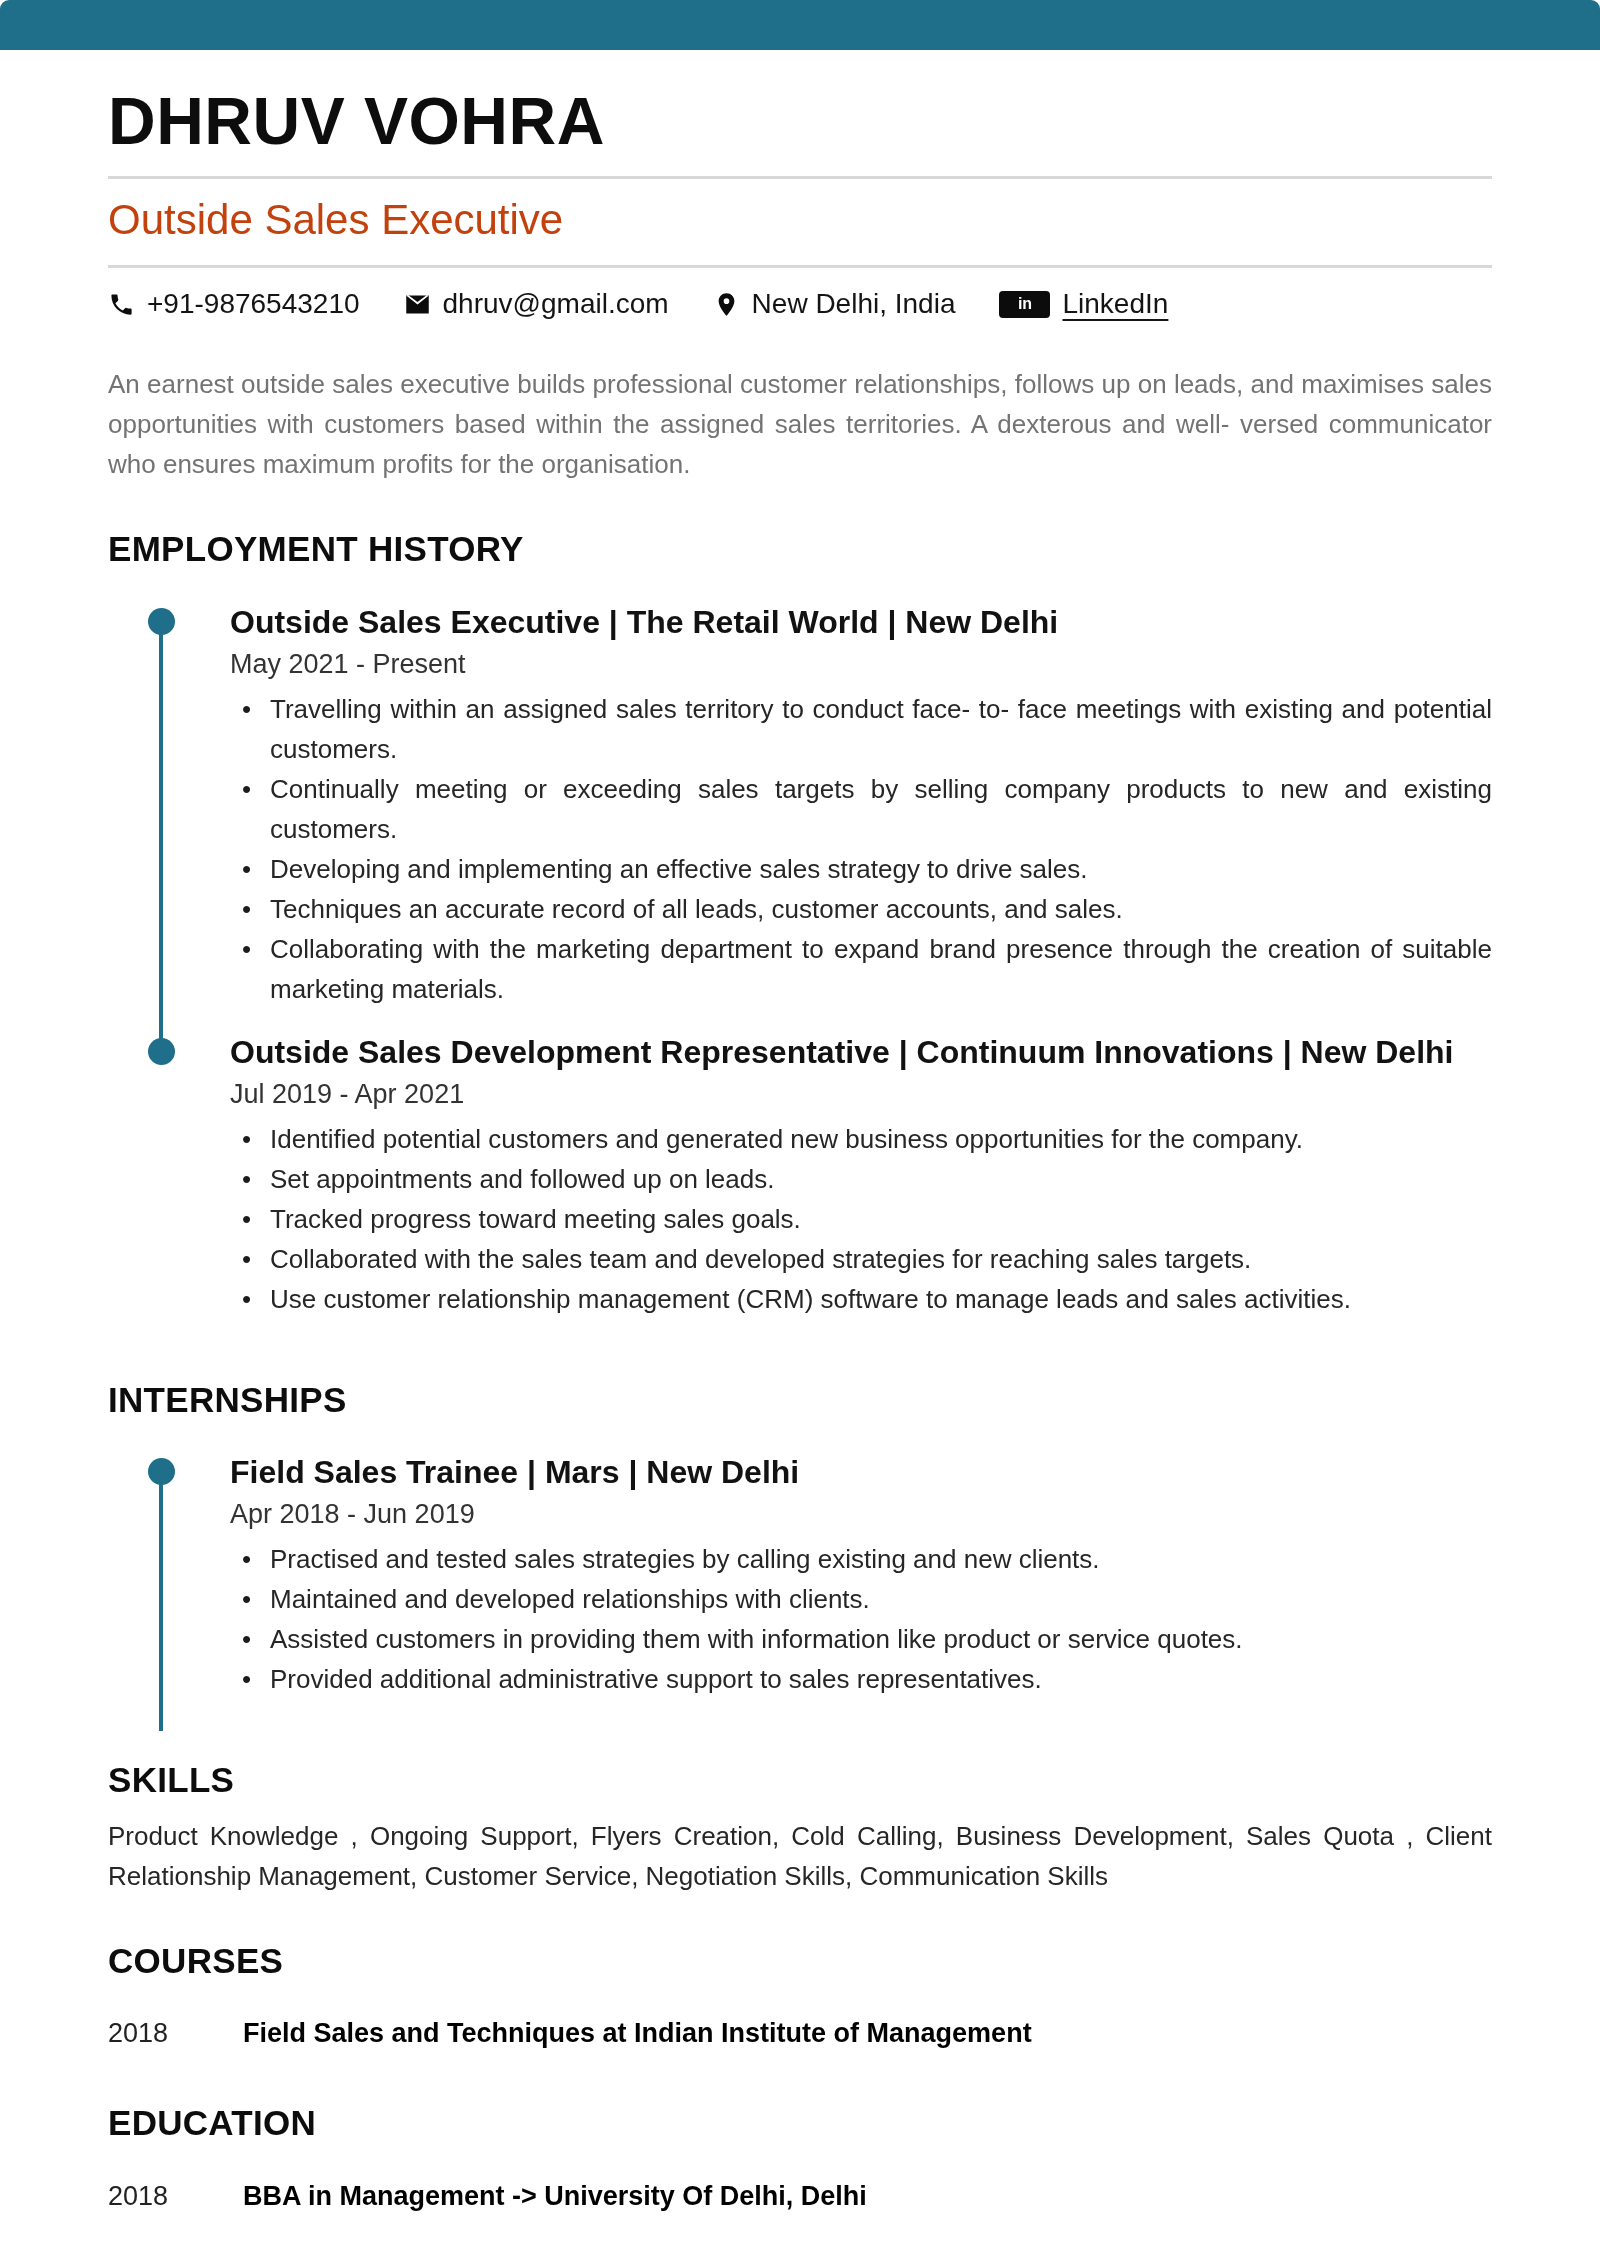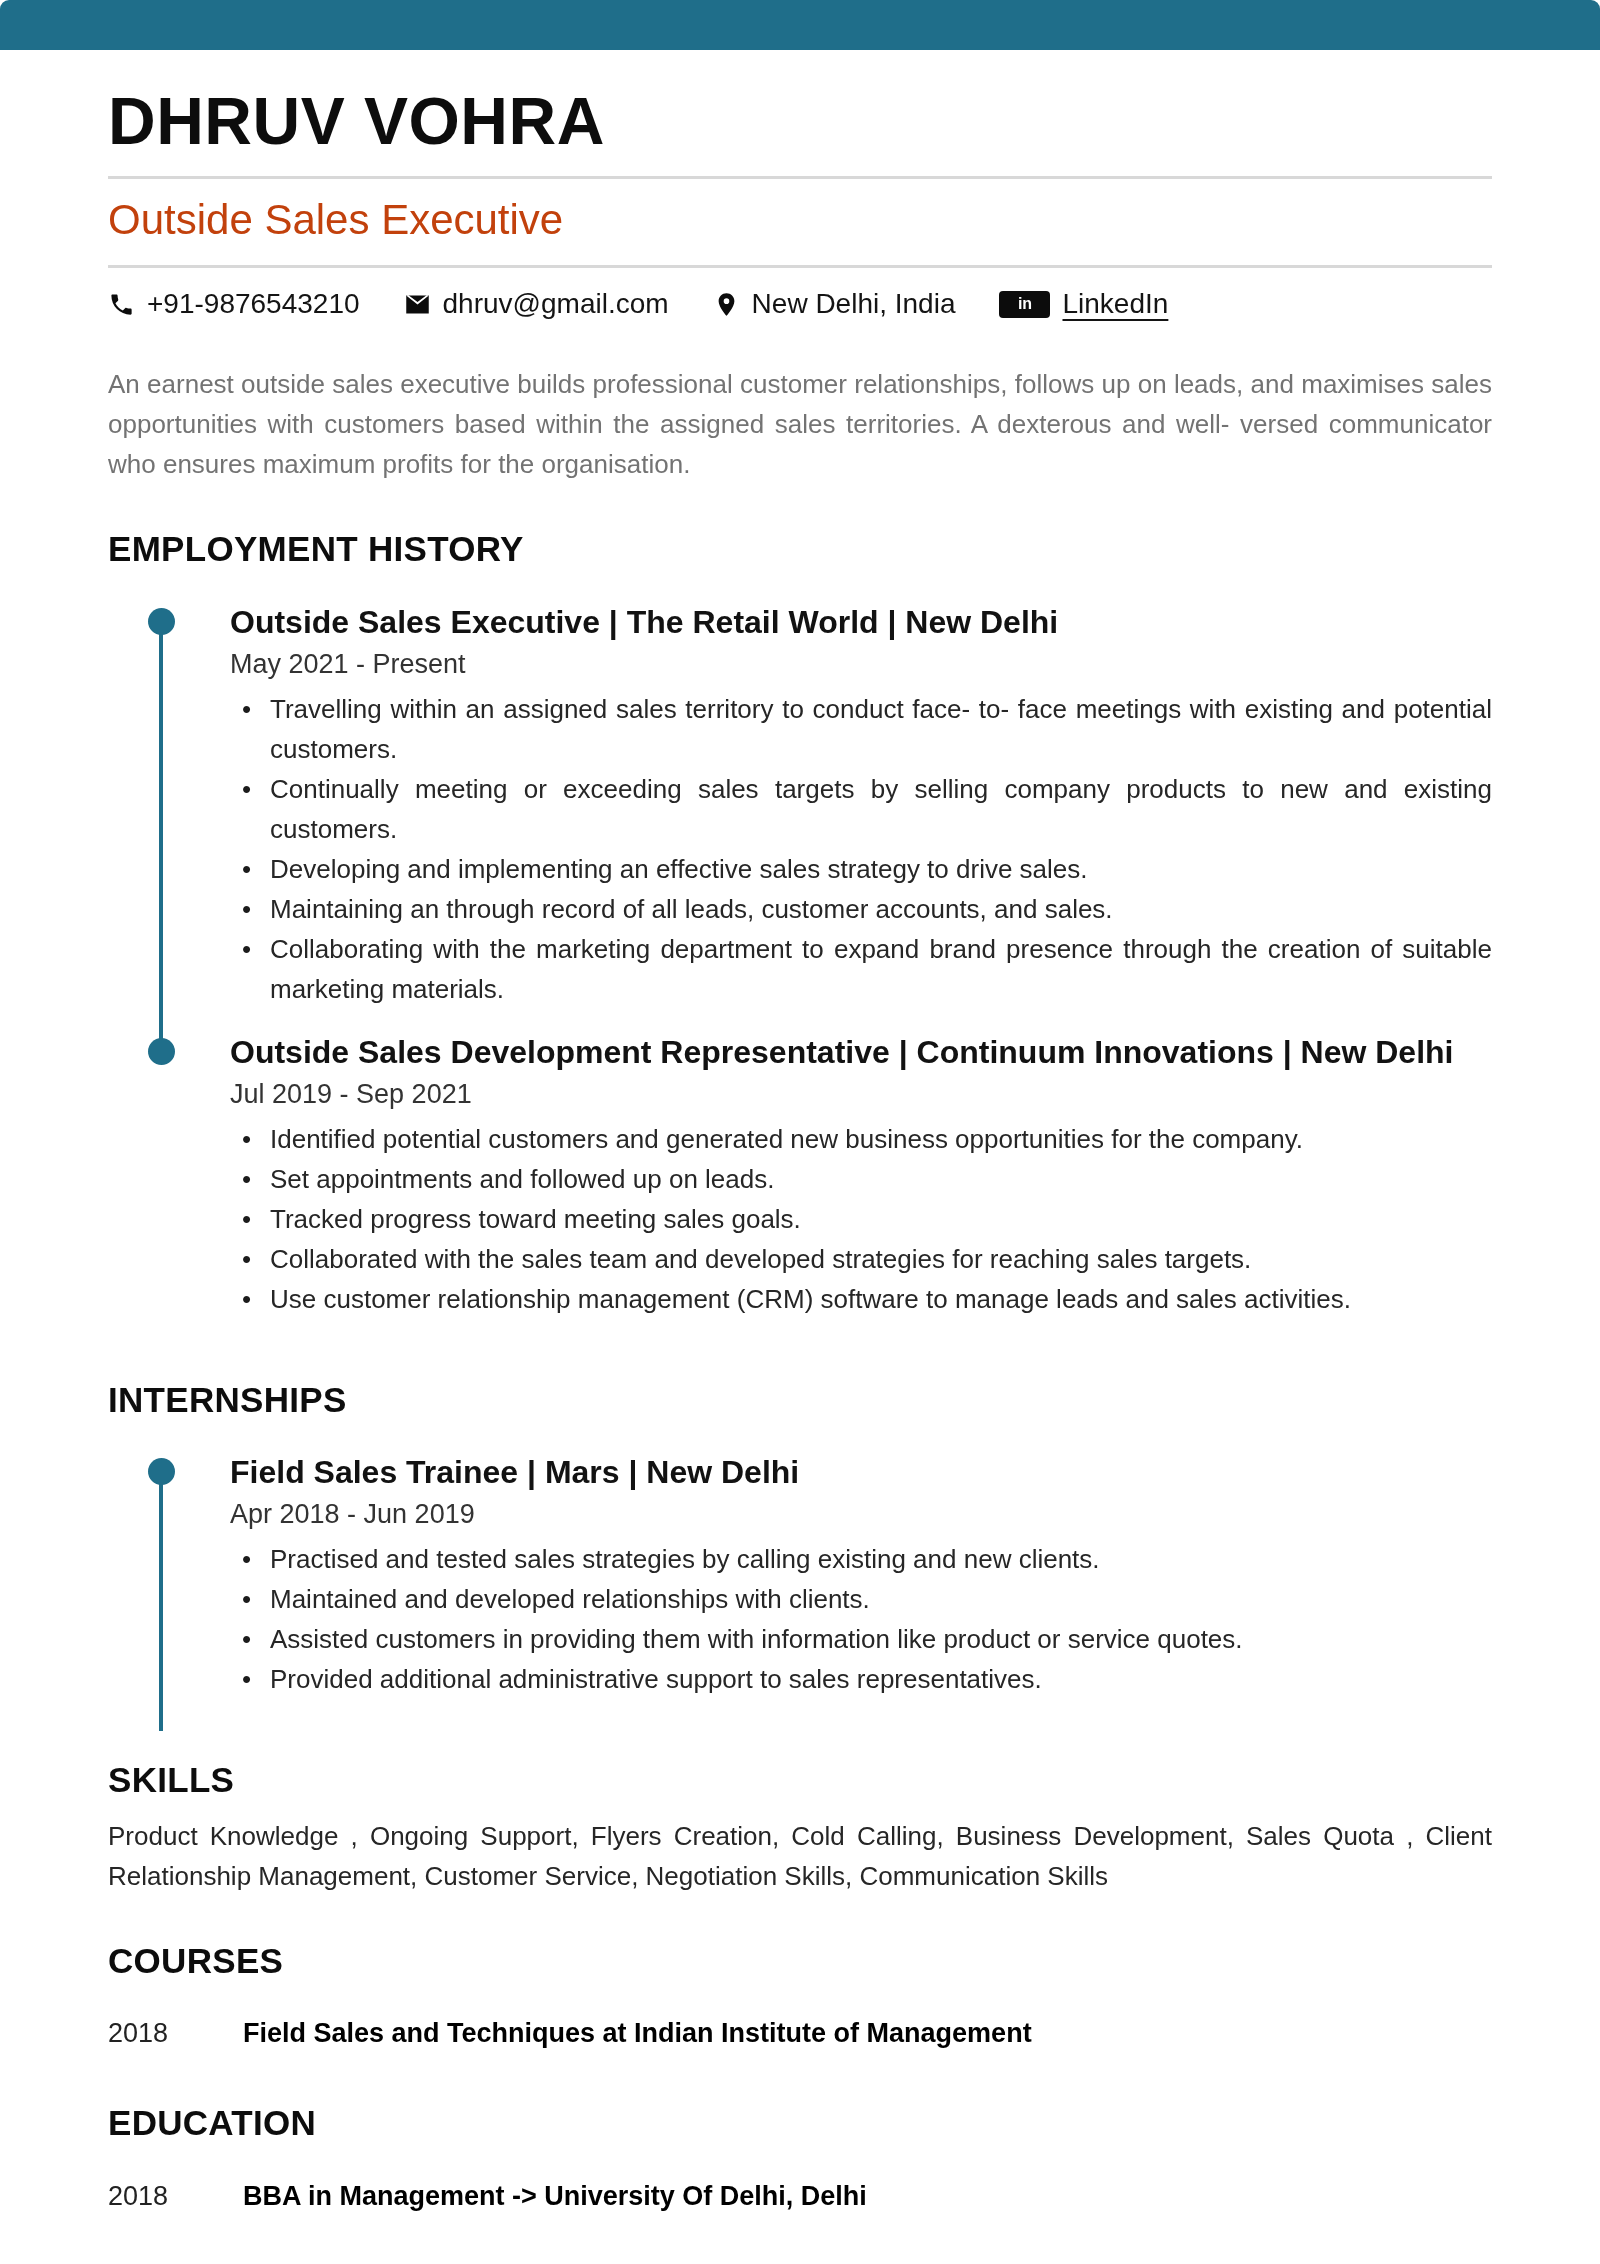--- a/index.html
+++ b/index.html
@@ -104,29 +104,29 @@
 
       <div class="entry line-to-next">
         <span class="dot"></span>
         <span class="tline"></span>
         <div class="etitle">Outside Sales Executive  | The Retail World |  New Delhi</div>
         <div class="edate">May 2021 - Present</div>
         <ul class="bullets">
           <li>Travelling within an assigned sales territory to conduct face- to- face meetings with existing and potential customers.</li>
           <li>Continually meeting or exceeding sales targets by selling company products to new and existing customers.</li>
           <li>Developing and implementing an effective sales strategy to drive sales.</li>
-          <li>Maintaining an through record of all leads, customer accounts, and sales.</li>
+          <li>Techniques an accurate record of all leads, customer accounts, and sales.</li>
           <li>Collaborating with the marketing department to expand brand presence through the creation of suitable marketing materials.</li>
         </ul>
       </div>
 
       <div class="entry">
         <span class="dot"></span>
         <div class="etitle">Outside Sales Development Representative  | Continuum Innovations |  New Delhi</div>
-        <div class="edate">Jul 2019 - Sep 2021</div>
+        <div class="edate">Jul 2019 - Apr 2021</div>
         <ul class="bullets">
           <li>Identified potential customers and generated new business opportunities for the company.</li>
           <li>Set appointments and followed up on leads.</li>
           <li>Tracked progress toward meeting sales goals.</li>
           <li>Collaborated with the sales team and developed strategies for reaching sales targets.</li>
           <li>Use customer relationship management (CRM) software to manage leads and sales activities.</li>
         </ul>
       </div>
 
     </div>

